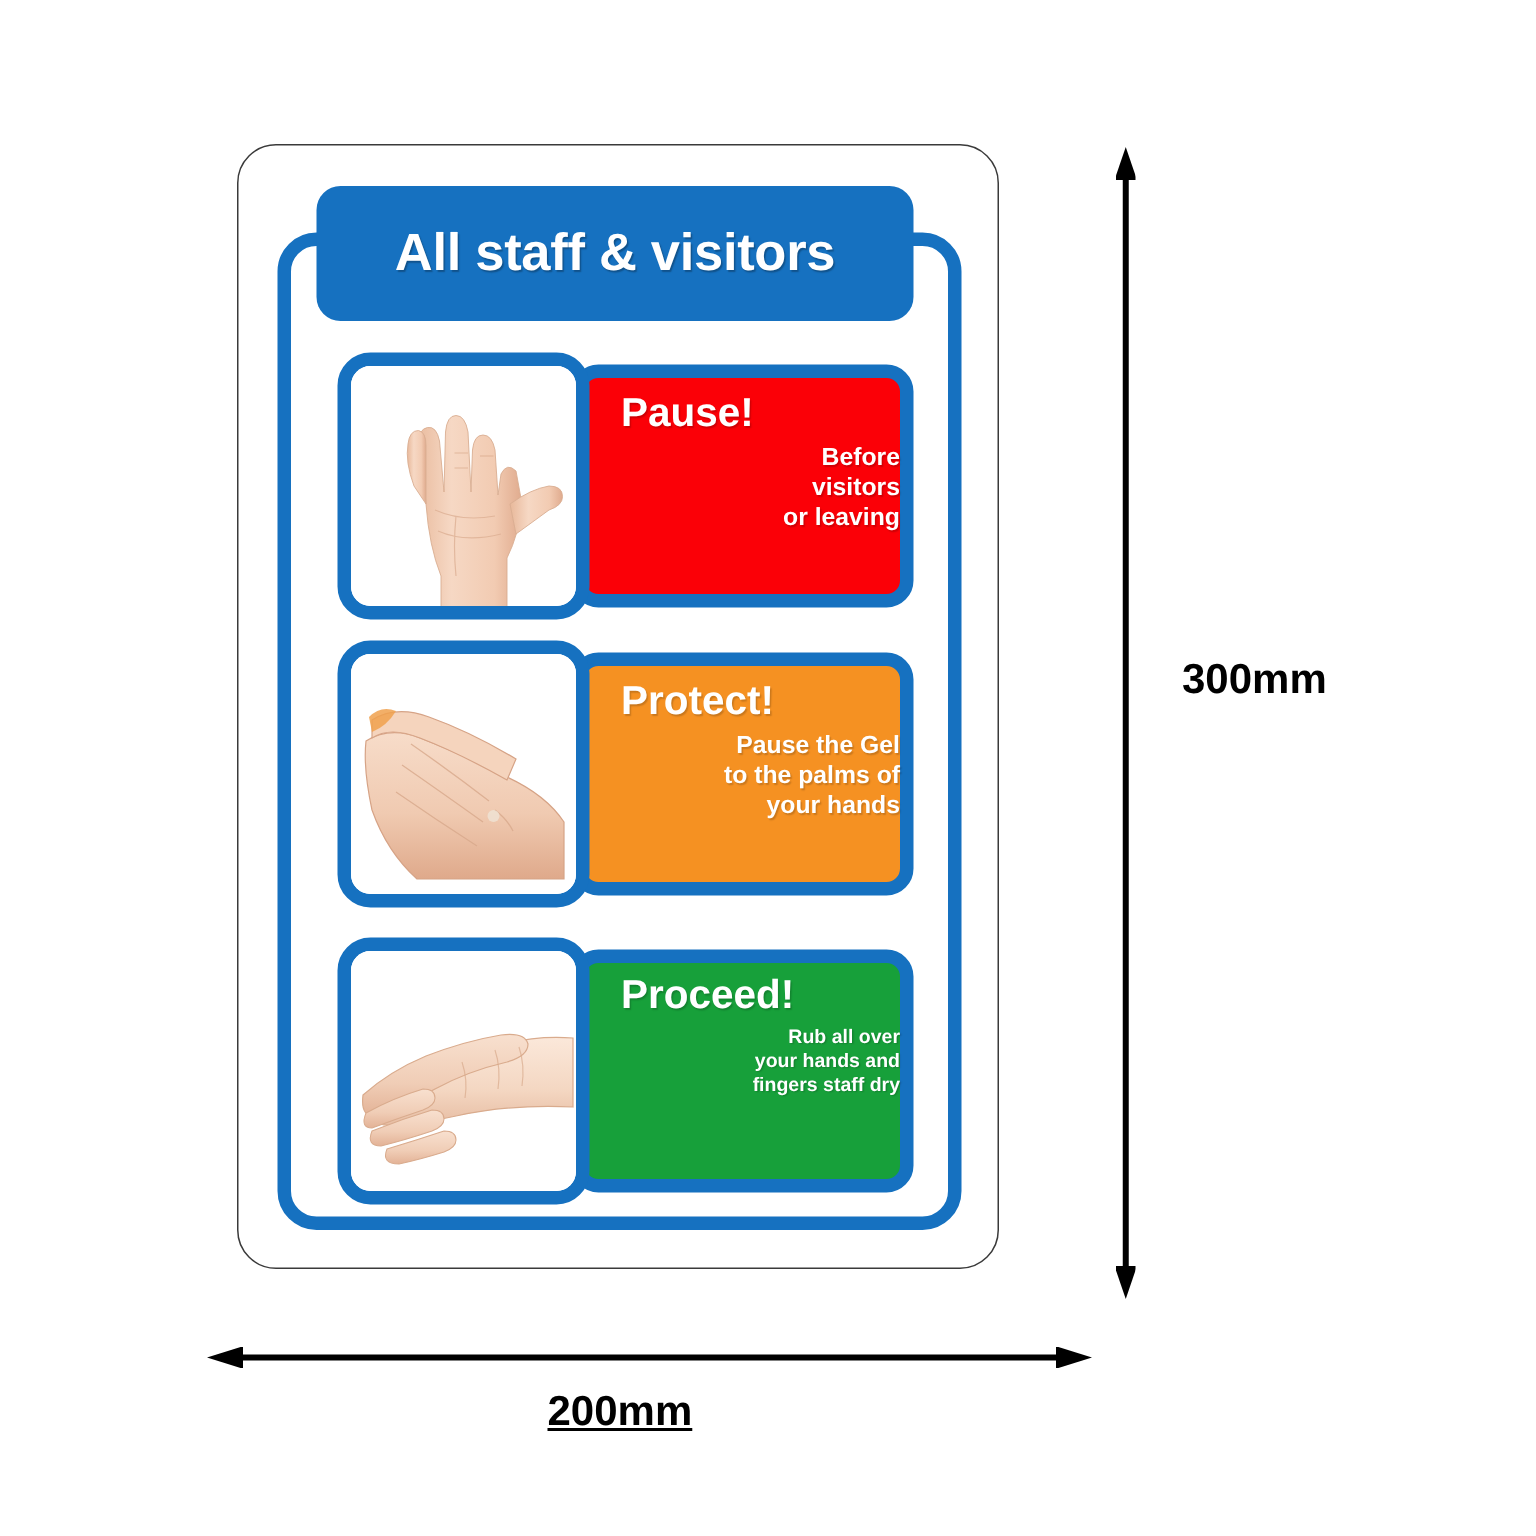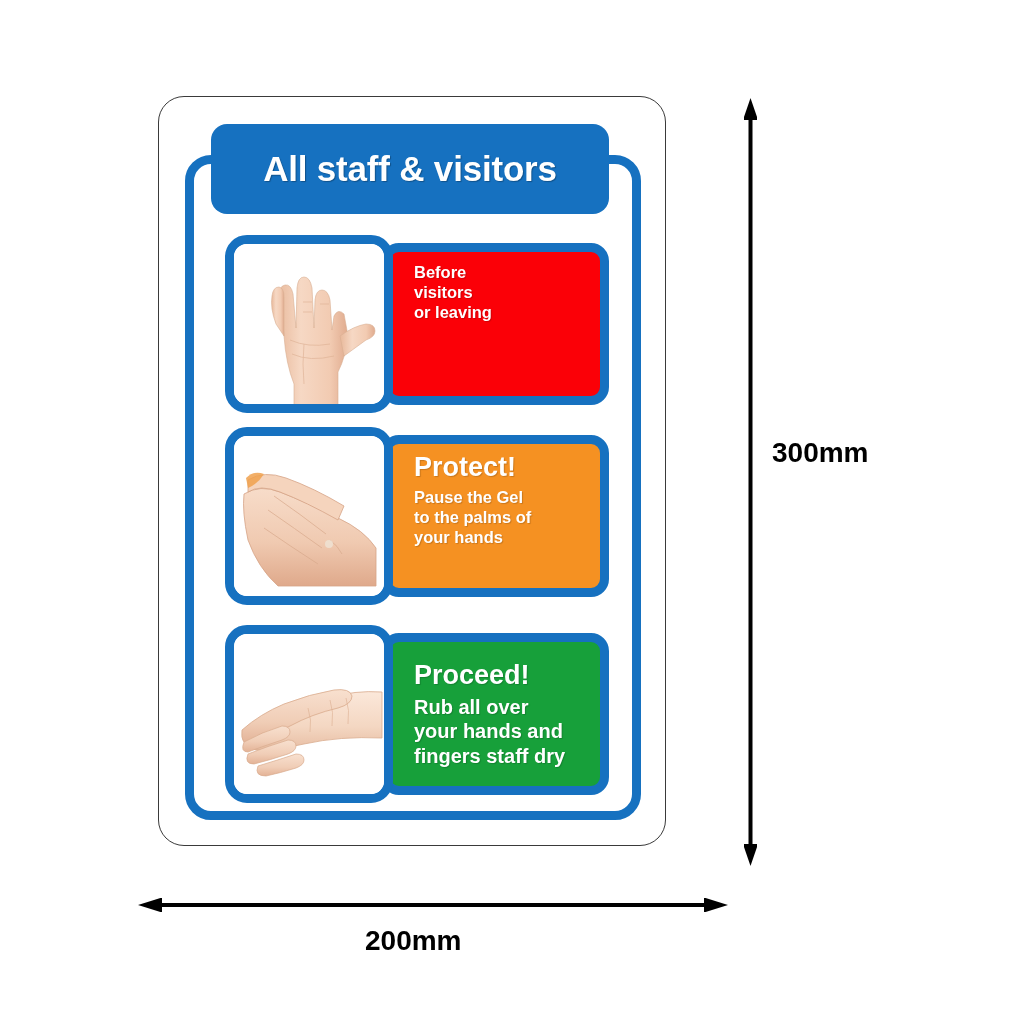--- a/index.html
+++ b/index.html
@@ -120,23 +120,24 @@
     line-height: 1.0;
     margin-bottom: 6px;
     text-shadow: 1px 1px 1px rgba(0,0,0,0.18);
   }
   .msg-body {
     color: #ffffff;
     font-size: 16.5px;
     font-weight: bold;
     line-height: 1.22;
     text-shadow: 1px 1px 1px rgba(0,0,0,0.18);
-  }
-  .msg-panel.green .msg-body { font-size: 20px; }
-  .msg-panel.green { padding-top: 20px; }
+    text-align: right;
+  }
+  .msg-panel.green .msg-body { font-size: 13px; }
+  .msg-panel.green { padding-top: 8px; }
 
   
   .dim-v {
     position: absolute;
     left: 744px;
     top: 98px;
     width: 13px;
     height: 768px;
   }
   .dim-h {
@@ -146,22 +147,22 @@
     width: 590px;
     height: 14px;
   }
   .dim-label {
     position: absolute;
     color: #000000;
     font-size: 28px;
     font-weight: bold;
     white-space: nowrap;
   }
-  .dim-label.height-label { left: 772px; top: 437px; }
-  .dim-label.width-label  { left: 365px; top: 925px; }
+  .dim-label.height-label { left: 788px; top: 437px; }
+  .dim-label.width-label  { left: 365px; top: 925px; text-decoration: underline; }
 </style>
 </head>
 <body>
 
 <div class="sign-panel">
 
   <div class="inner-frame"></div>
 
   <div class="header-bar">
     <div class="header-title">All staff &amp; visitors</div>
@@ -194,20 +195,21 @@
             <path d="M56 96 Q74 104 96 100"></path>
             <path d="M58 110 Q76 118 100 112"></path>
             <path d="M70 100 Q68 120 70 140"></path>
             <path d="M69 58 L78 58 M69 68 L78 68"></path>
             <path d="M86 60 L95 60"></path>
           </g>
         </svg>
       </div>
     </div>
     <div class="msg-panel red">
+      <div class="msg-heading">Pause!</div>
       <div class="msg-body">
         <div>Before</div>
         <div>visitors</div>
         <div>or leaving</div>
       </div>
     </div>
   </div>
 
   <div class="step-row r2">
     <div class="photo-tile">

